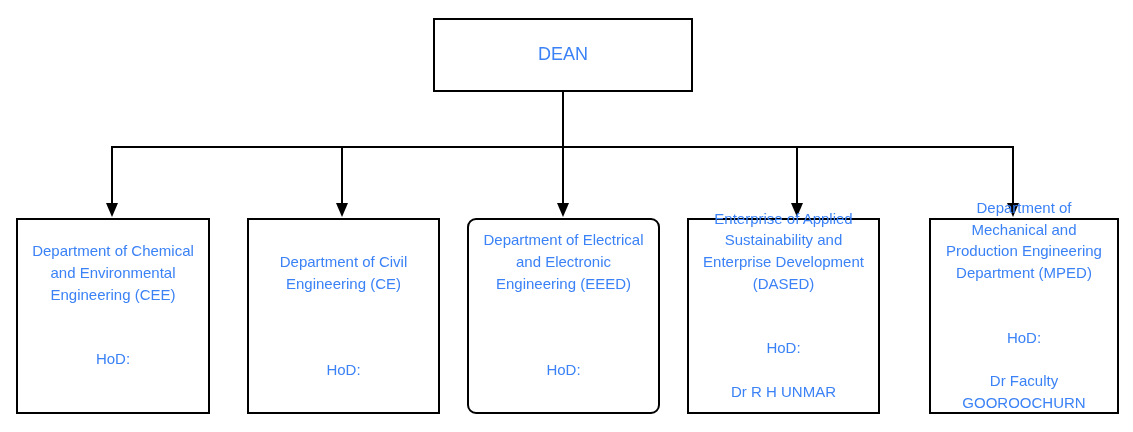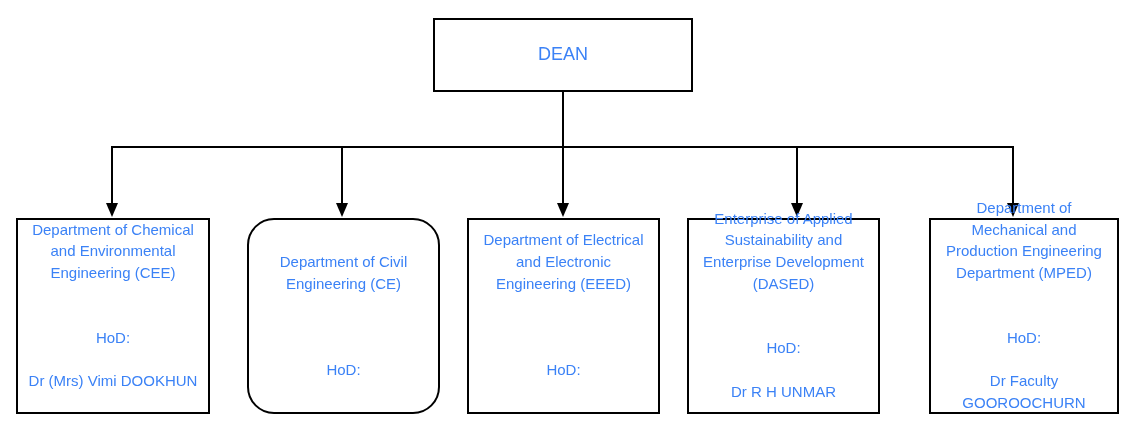--- a/index.html
+++ b/index.html
@@ -54,25 +54,24 @@
     white-space: pre-line;
   }
   .dept-box .hod-block {
     margin-top: 21px;
   }
   .dept-box.gap-2 .hod-block {
     margin-top: 43px;
   }
   .dept-box.shift-down {
     padding-top: 26px;
-    border-radius: 27px;
   }
   .b1 { left: 16px;  width: 194px; }
   .b2 { left: 247px; width: 193px; }
-  .b3 { left: 467px; width: 193px; }
+  .b3 { left: 467px; width: 193px; border-radius: 9px; }
   .b4 { left: 687px; width: 193px; }
   .b5 { left: 917px; width: 190px; margin-left: 12px; }
 </style>
 </head>
 <body>
 
 <div class="canvas">
 
   <svg class="connectors" viewBox="0 0 1133 432" aria-hidden="true">
     <g fill="none" stroke-width="2" shape-rendering="crispEdges" stroke="#000000">
@@ -96,21 +95,20 @@
   <div class="box dean-box">
     <div>DEAN</div>
   </div>
 
   <div class="box dept-box b1">
     <div class="dept-name">Department of Chemical
 and Environmental
 Engineering (CEE)</div>
     <div class="hod-block">
       <div>HoD:</div>
-      <div>Dr (Mrs) Vimi DOOKHUN</div>
     </div>
   </div>
 
   <div class="box dept-box b2 gap-2 shift-down">
     <div class="dept-name">Department of Civil
 Engineering (CE)</div>
     <div class="hod-block">
       <div>HoD:</div>
     </div>
   </div>

